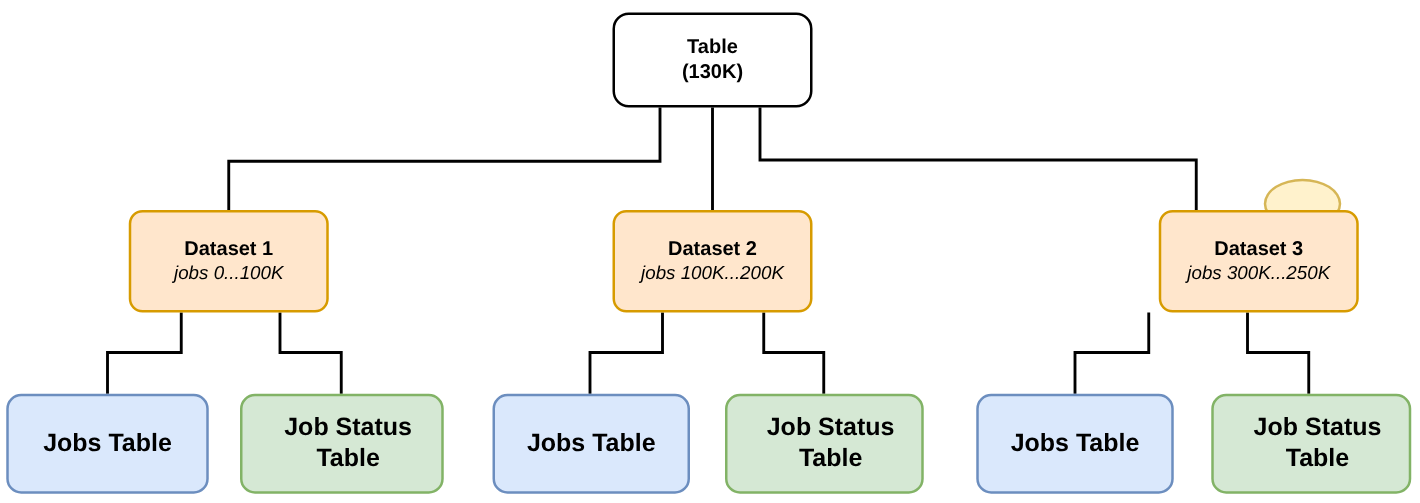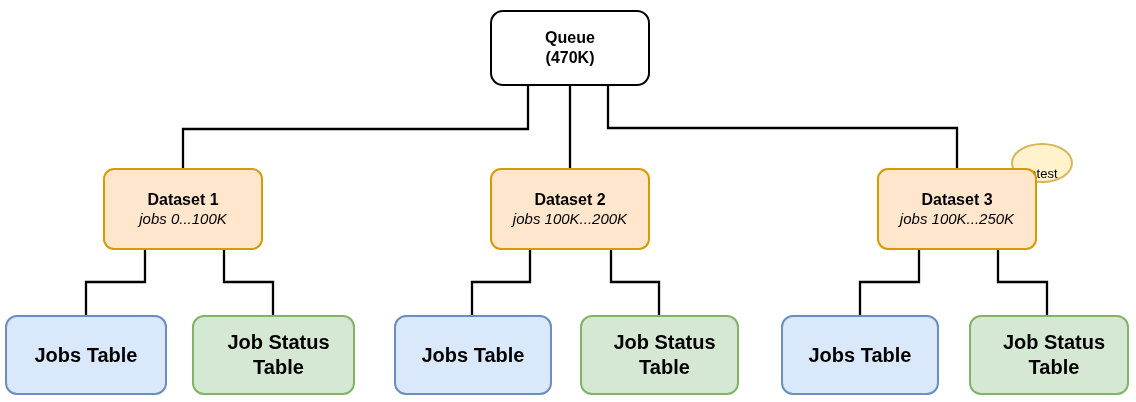--- a/index.html
+++ b/index.html
@@ -26,21 +26,21 @@
     left:490px; top:10px; width:160px; height:76px;
     background:var(--node-fill); border:2.5px solid var(--node-border); border-radius:13px;
     font-weight:bold; font-size:16px;
   }
   .dataset{
     top:168px; width:160px; height:82px;
     background:var(--dataset-fill); border:2.5px solid var(--dataset-border); border-radius:11px;
   }
   .dataset .title{font-weight:bold; font-size:16px;}
   .dataset .range{font-style:italic; font-size:15px; margin-top:0;}
-  #d1{left:103px;text-align:center;} #d2{left:490px;} #d3{left:877px;}
+  #d1{left:103px;text-align:center;} #d2{left:490px;} #d3{left:927px;}
   .table{
     top:315px; height:80px; border-radius:12px;
     font-weight:bold; font-size:20px; padding:0 6px;
   }
   .jobs{background:var(--jobs-fill); border:2.5px solid var(--jobs-border);}
   .status{background:var(--status-fill); border:2.5px solid var(--status-border);padding-left:16px;}
   #jt1{left:5px;   width:162px;}
   #jst1{left:192px; width:163px;}
   #jt2{left:394px; width:158px;}
   #jst2{left:580px; width:159px;}
@@ -65,41 +65,41 @@
     <path d="M608 86 V128 H957 V168"></path>
     <path d="M145 250 V282 H86 V315"></path>
     <path d="M224 250 V282 H273 V315"></path>
     <path d="M530 250 V282 H472 V315"></path>
     <path d="M611 250 V282 H659 V315"></path>
     <path d="M919 250 V282 H860 V315"></path>
     <path d="M998 250 V282 H1047 V315"></path>
   </svg>
 
   <div class="node queue">
-    <div>Queue</div>
-    <div>(470K)</div>
+    <div>Table</div>
+    <div>(130K)</div>
   </div>
 
   <div class="badge">
     <span>latest</span>
   </div>
 
   <div class="node dataset" id="d1">
     <div class="title">Dataset 1</div>
     <div class="range">jobs 0...100K</div>
   </div>
 
   <div class="node dataset" id="d2">
     <div class="title">Dataset 2</div>
     <div class="range">jobs 100K...200K</div>
   </div>
 
   <div class="node dataset" id="d3">
     <div class="title">Dataset 3</div>
-    <div class="range">jobs 100K...250K</div>
+    <div class="range">jobs 300K...250K</div>
   </div>
 
   <div class="node table jobs" id="jt1">
     <span>Jobs Table</span>
   </div>
   <div class="node table status" id="jst1">
     <span>Job Status Table</span>
   </div>
 
   <div class="node table jobs" id="jt2">

